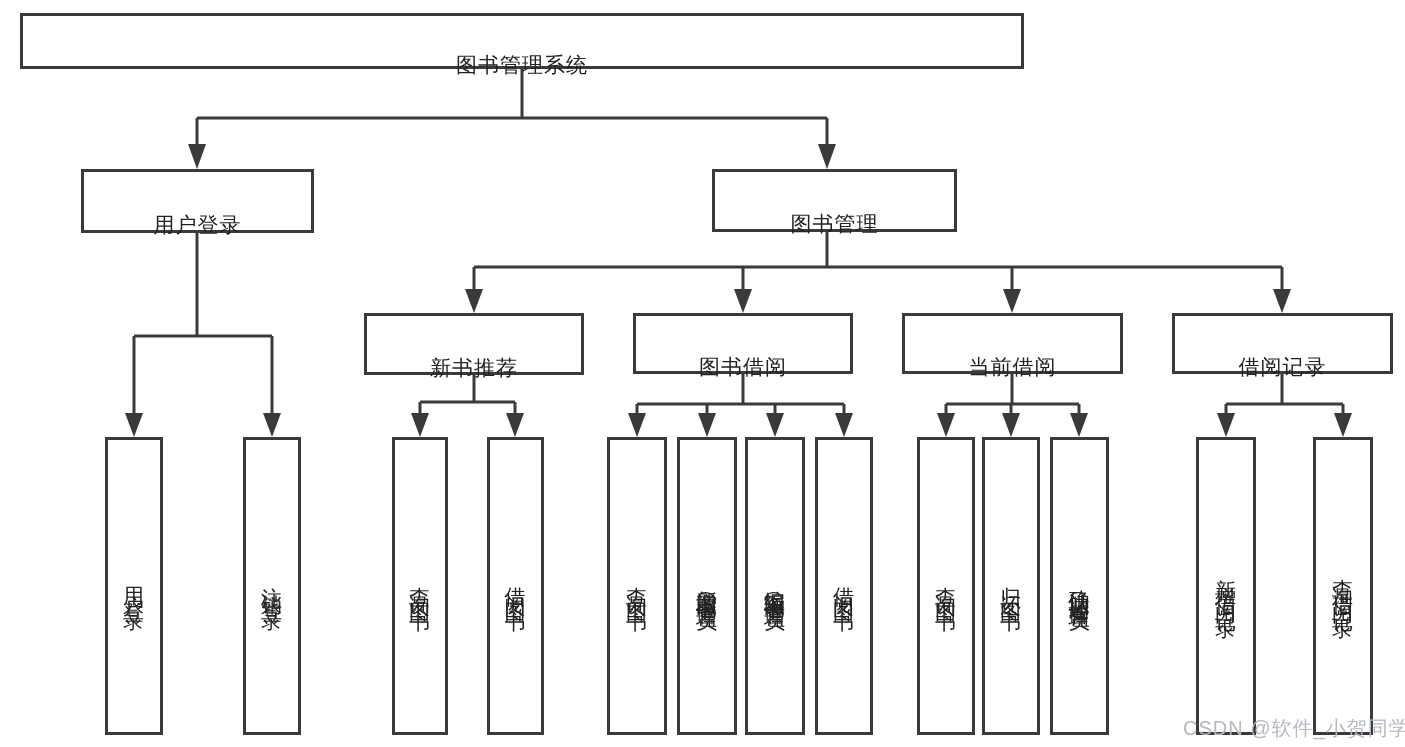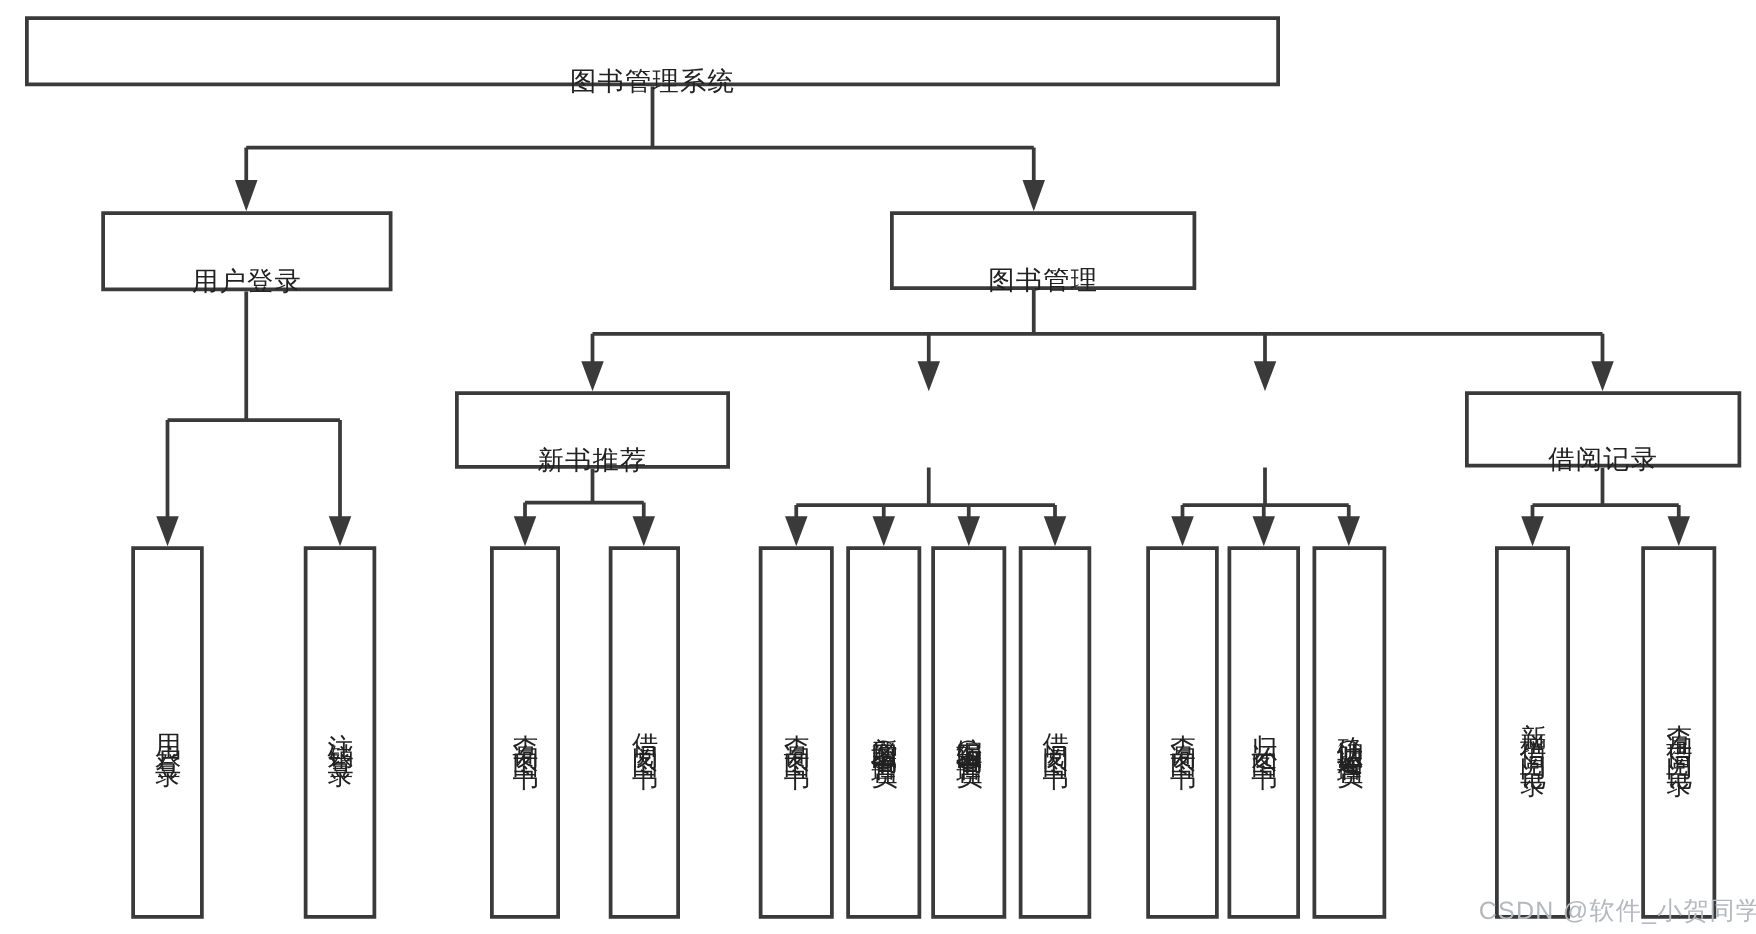--- a/index.html
+++ b/index.html
@@ -104,20 +104,26 @@
   <div class="node node-h" style="left:81px;top:169px;width:233px;height:64px">
     <span>用户登录</span>
   </div>
   <div class="node node-h" style="left:712px;top:169px;width:245px;height:63px">
     <span>图书管理</span>
   </div>
 
   <div class="node node-h" style="left:364px;top:313px;width:220px;height:62px">
     <span>新书推荐</span>
   </div>
+  <div class="node node-h" style="left:633px;top:313px;width:220px;height:61px">
+    <span>图书借阅</span>
+  </div>
+  <div class="node node-h" style="left:902px;top:313px;width:221px;height:61px">
+    <span>当前借阅</span>
+  </div>
   <div class="node node-h" style="left:1172px;top:313px;width:221px;height:61px">
     <span>借阅记录</span>
   </div>
 
   <div class="node node-v" style="left:105px;top:437px;width:58px;height:298px">
     <span>用户登录</span>
   </div>
   <div class="node node-v" style="left:243px;top:437px;width:58px;height:298px">
     <span>注销登录</span>
   </div>

